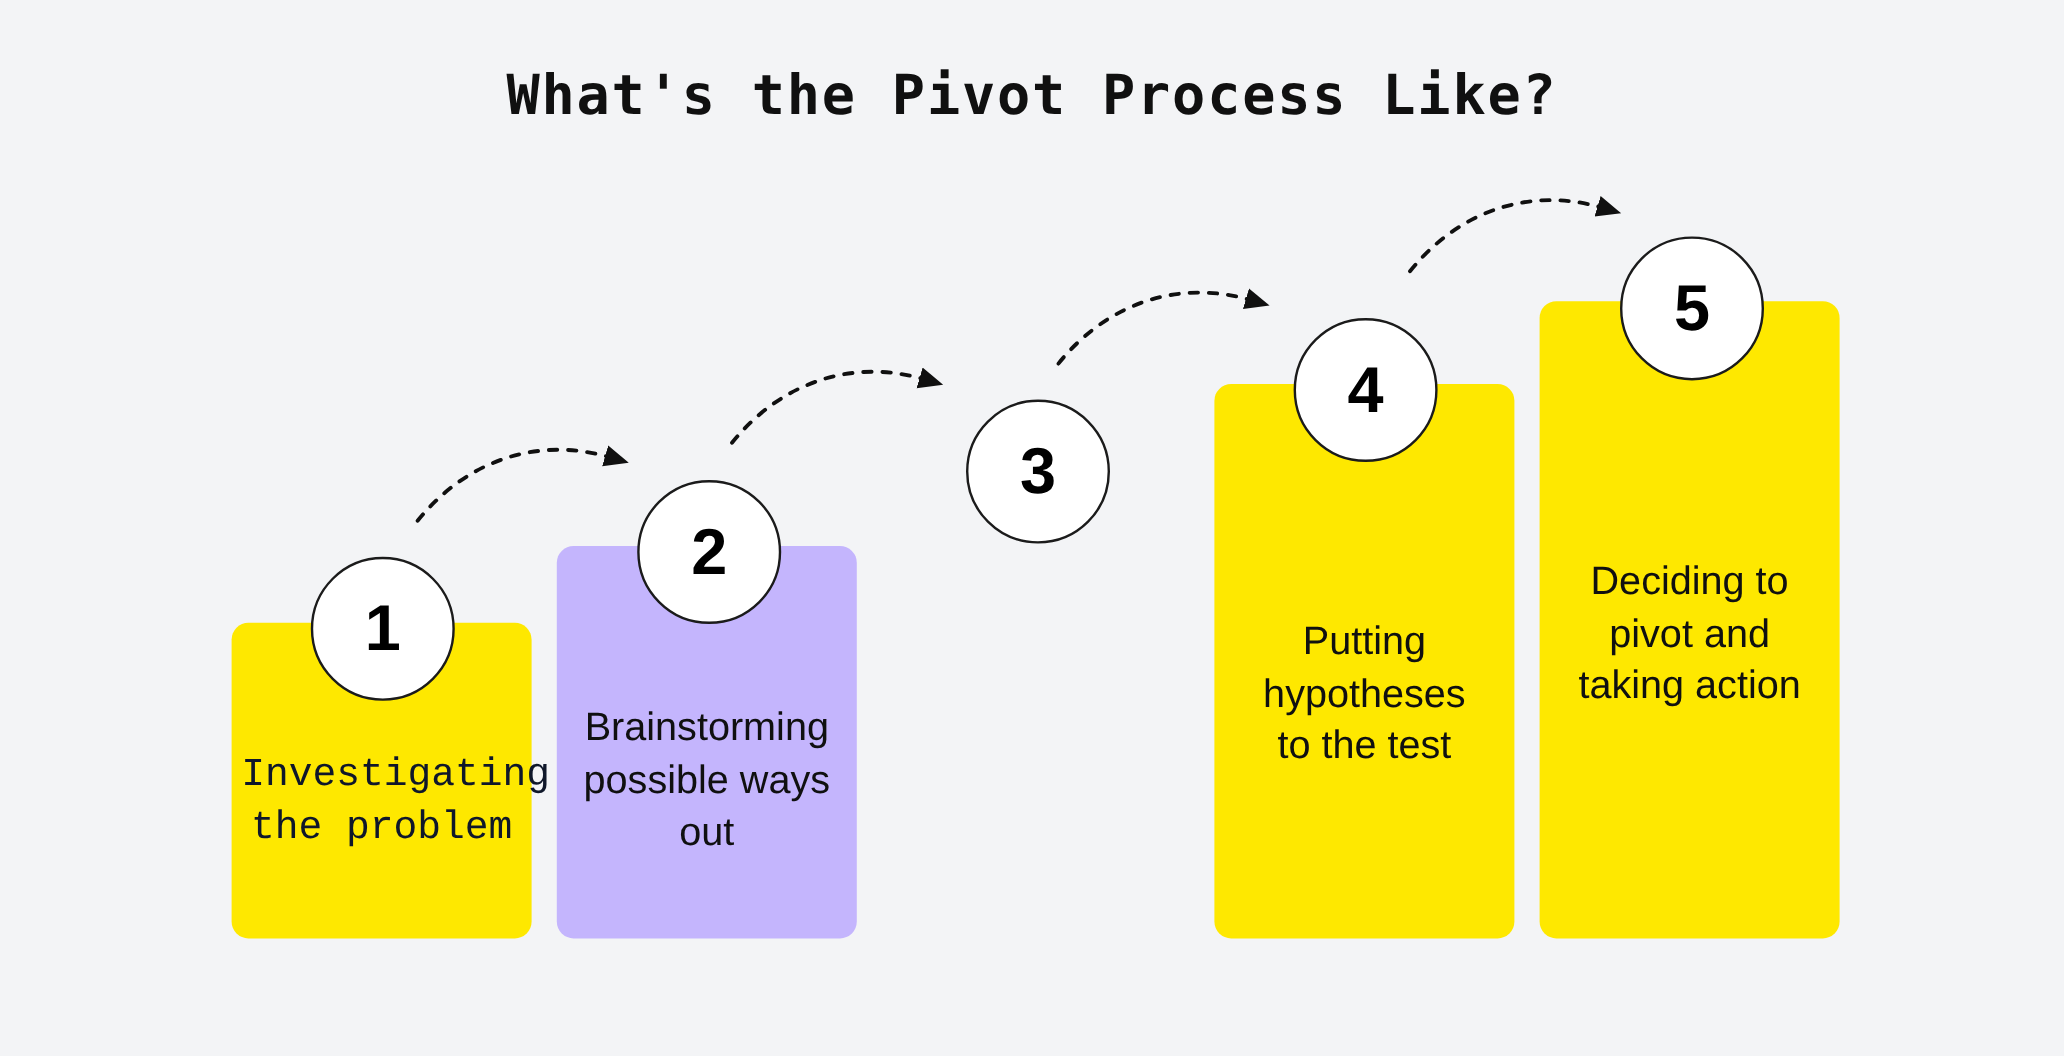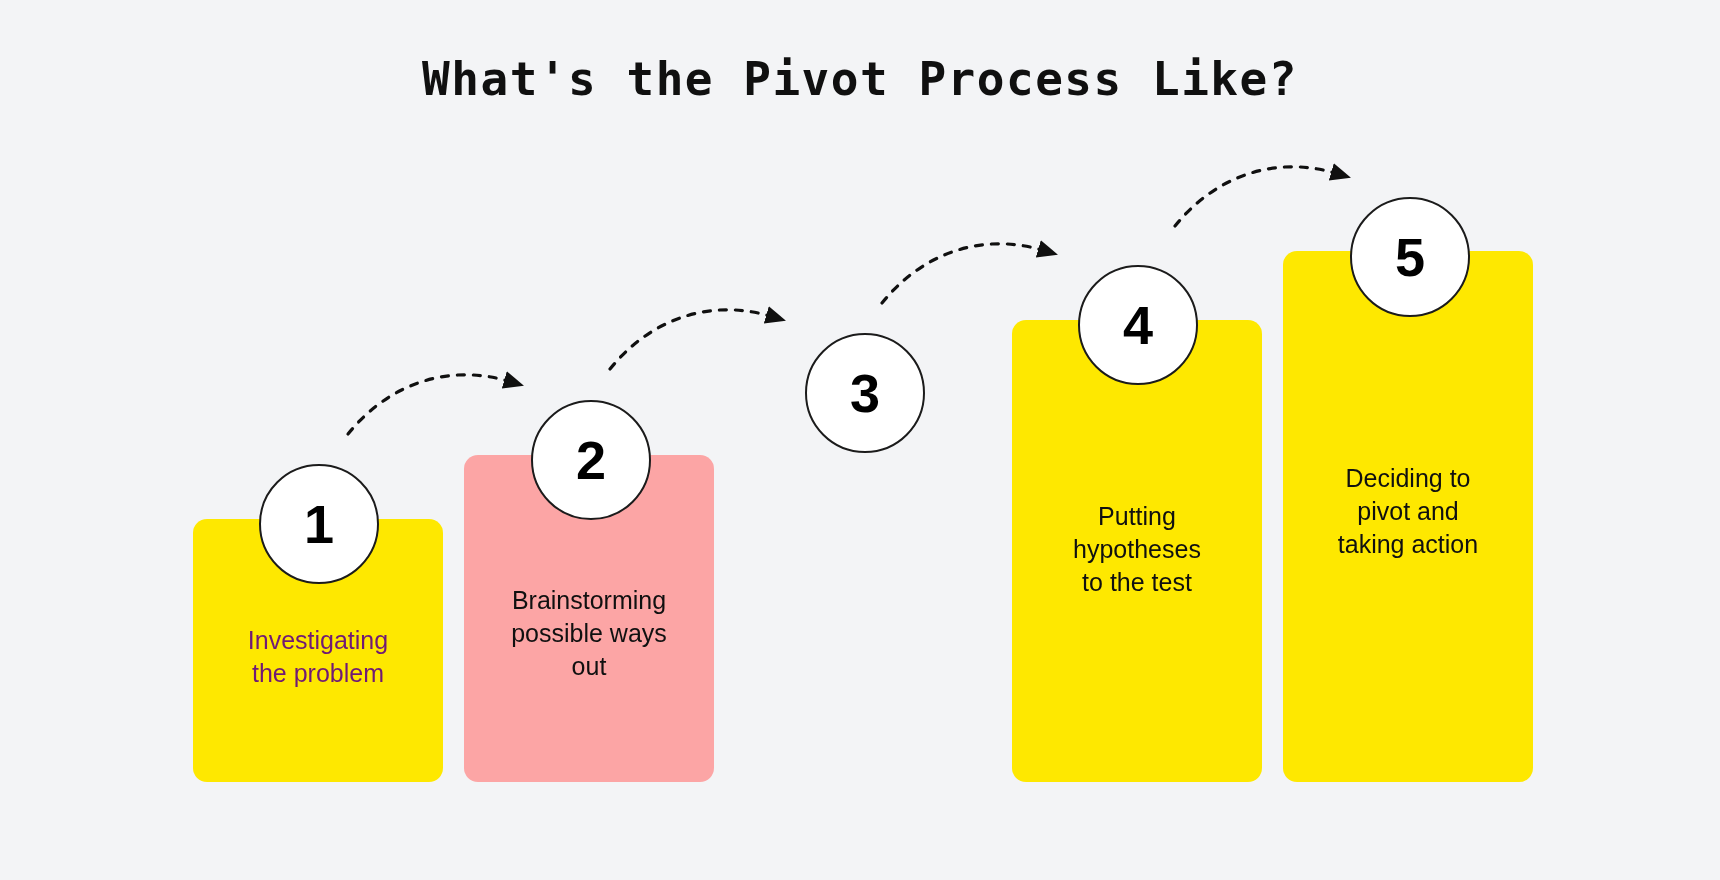--- a/index.html
+++ b/index.html
@@ -44,21 +44,21 @@
     background: #fee800;
     border-radius: 14px;
     box-sizing: border-box;
   }
   .bar-label {
     position: absolute;
     left: 0;
     width: 100%;
     text-align: center;
     color: #10100f;
-    font-size: 25px;
+    font-size: 33px;
     line-height: 1.32;
     font-family: "Liberation Sans", sans-serif;
     padding: 0 8px;
     box-sizing: border-box;
     white-space: pre-line;
   }
   .step-circle {
     position: absolute;
     border-radius: 50%;
     background: #ffffff;
@@ -83,33 +83,33 @@
 </head>
 <body>
 
 <div id="stage">
 
   <div id="title">What's the Pivot Process Like?</div>
 
   <div id="chart">
 
     <div class="bar" id="bar-0" style="left: 193px; top: 519px; width: 250px; height: 263px; background: rgb(254, 232, 0);">
-      <div class="bar-label" id="lbl-0" style="top: 105px; color: #701a75;">Investigating
+      <div class="bar-label" id="lbl-0" style="top: 105px; color: #0f172a; font-family: Liberation Mono, monospace;">Investigating
 the problem</div>
     </div>
 
-    <div class="bar" id="bar-1" style="left: 464px; top: 455px; width: 250px; height: 327px; background: #fca5a5;">
+    <div class="bar" id="bar-1" style="left: 464px; top: 455px; width: 250px; height: 327px; background: #c4b5fd;">
       <div class="bar-label" id="lbl-1" style="top: 129px; color: rgb(16, 16, 16);">Brainstorming
 possible ways
 out</div>
     </div>
 
 
     <div class="bar" id="bar-3" style="left: 1012px; top: 320px; width: 250px; height: 462px; background: rgb(254, 232, 0);">
-      <div class="bar-label" id="lbl-3" style="top: 180px; color: rgb(16, 16, 16);">Putting
+      <div class="bar-label" id="lbl-3" style="top: 192px; color: rgb(16, 16, 16);">Putting
 hypotheses
 to the test</div>
     </div>
 
     <div class="bar" id="bar-4" style="left: 1283px; top: 251px; width: 250px; height: 531px; background: rgb(254, 232, 0);">
       <div class="bar-label" id="lbl-4" style="top: 211px; color: rgb(16, 16, 16);">Deciding to
 pivot and
 taking action</div>
     </div>
 

